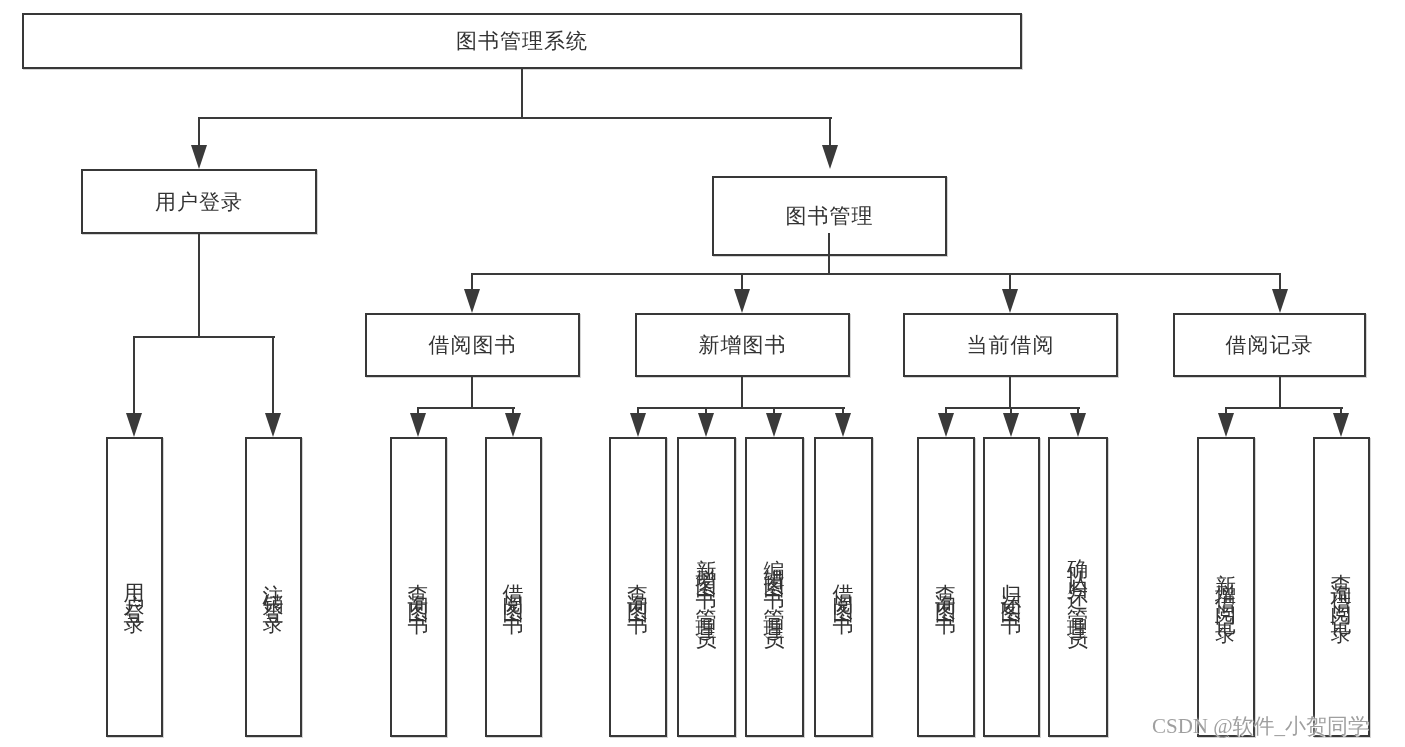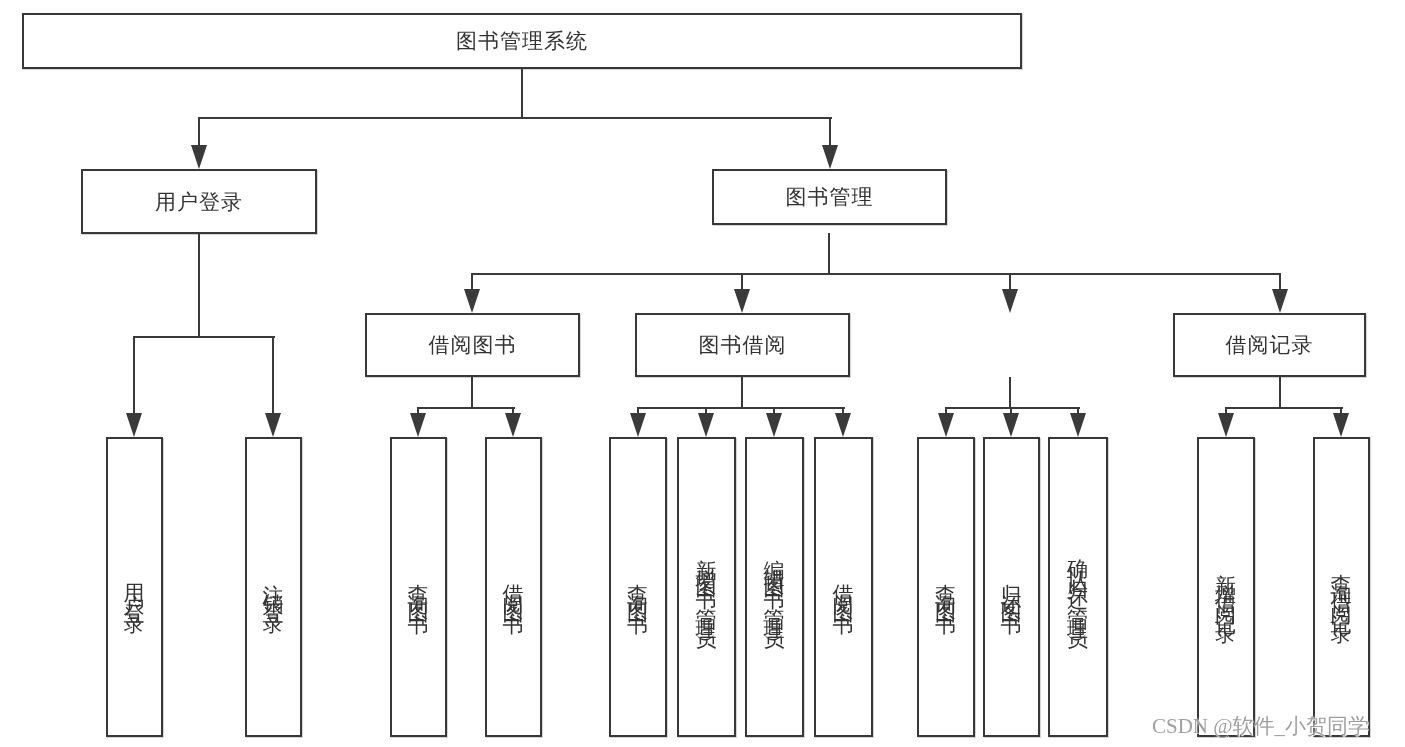--- a/index.html
+++ b/index.html
@@ -73,21 +73,21 @@
   <div class="vline" style="left:521px;top:69px;height:49px"></div>
   <div class="hline" style="left:198px;top:117px;width:634px"></div>
   <div class="vline" style="left:198px;top:117px;height:30px"></div>
   <div class="vline" style="left:829px;top:117px;height:30px"></div>
   <div class="arrow" style="left:191px;top:145px"></div>
   <div class="arrow" style="left:822px;top:145px"></div>
 
   <div class="node h" style="left:81px;top:169px;width:236px;height:65px">
     <span class="lbl">用户登录</span>
   </div>
-  <div class="node h" style="left:712px;top:169px;width:235px;height:56px">
+  <div class="node h" style="left:712px;top:176px;width:235px;height:80px">
     <span class="lbl">图书管理</span>
   </div>
 
   <div class="vline" style="left:198px;top:234px;height:104px"></div>
   <div class="hline" style="left:133px;top:336px;width:142px"></div>
   <div class="vline" style="left:133px;top:336px;height:79px"></div>
   <div class="vline" style="left:272px;top:336px;height:79px"></div>
   <div class="arrow" style="left:126px;top:413px"></div>
   <div class="arrow" style="left:265px;top:413px"></div>
 
@@ -99,21 +99,24 @@
   <div class="vline" style="left:1279px;top:273px;height:18px"></div>
   <div class="arrow" style="left:464px;top:289px"></div>
   <div class="arrow" style="left:734px;top:289px"></div>
   <div class="arrow" style="left:1002px;top:289px"></div>
   <div class="arrow" style="left:1272px;top:289px"></div>
 
   <div class="node h" style="left:365px;top:313px;width:215px;height:64px">
     <span class="lbl">借阅图书</span>
   </div>
   <div class="node h" style="left:635px;top:313px;width:215px;height:64px">
-    <span class="lbl">图书借阅</span>
+    <span class="lbl">新增图书</span>
+  </div>
+  <div class="node h" style="left:903px;top:313px;width:215px;height:64px">
+    <span class="lbl">当前借阅</span>
   </div>
   <div class="node h" style="left:1173px;top:313px;width:193px;height:64px">
     <span class="lbl">借阅记录</span>
   </div>
 
   <div class="vline" style="left:471px;top:377px;height:32px"></div>
   <div class="hline" style="left:417px;top:407px;width:98px"></div>
   <div class="vline" style="left:417px;top:407px;height:8px"></div>
   <div class="vline" style="left:512px;top:407px;height:8px"></div>
   <div class="arrow" style="left:410px;top:413px"></div>

